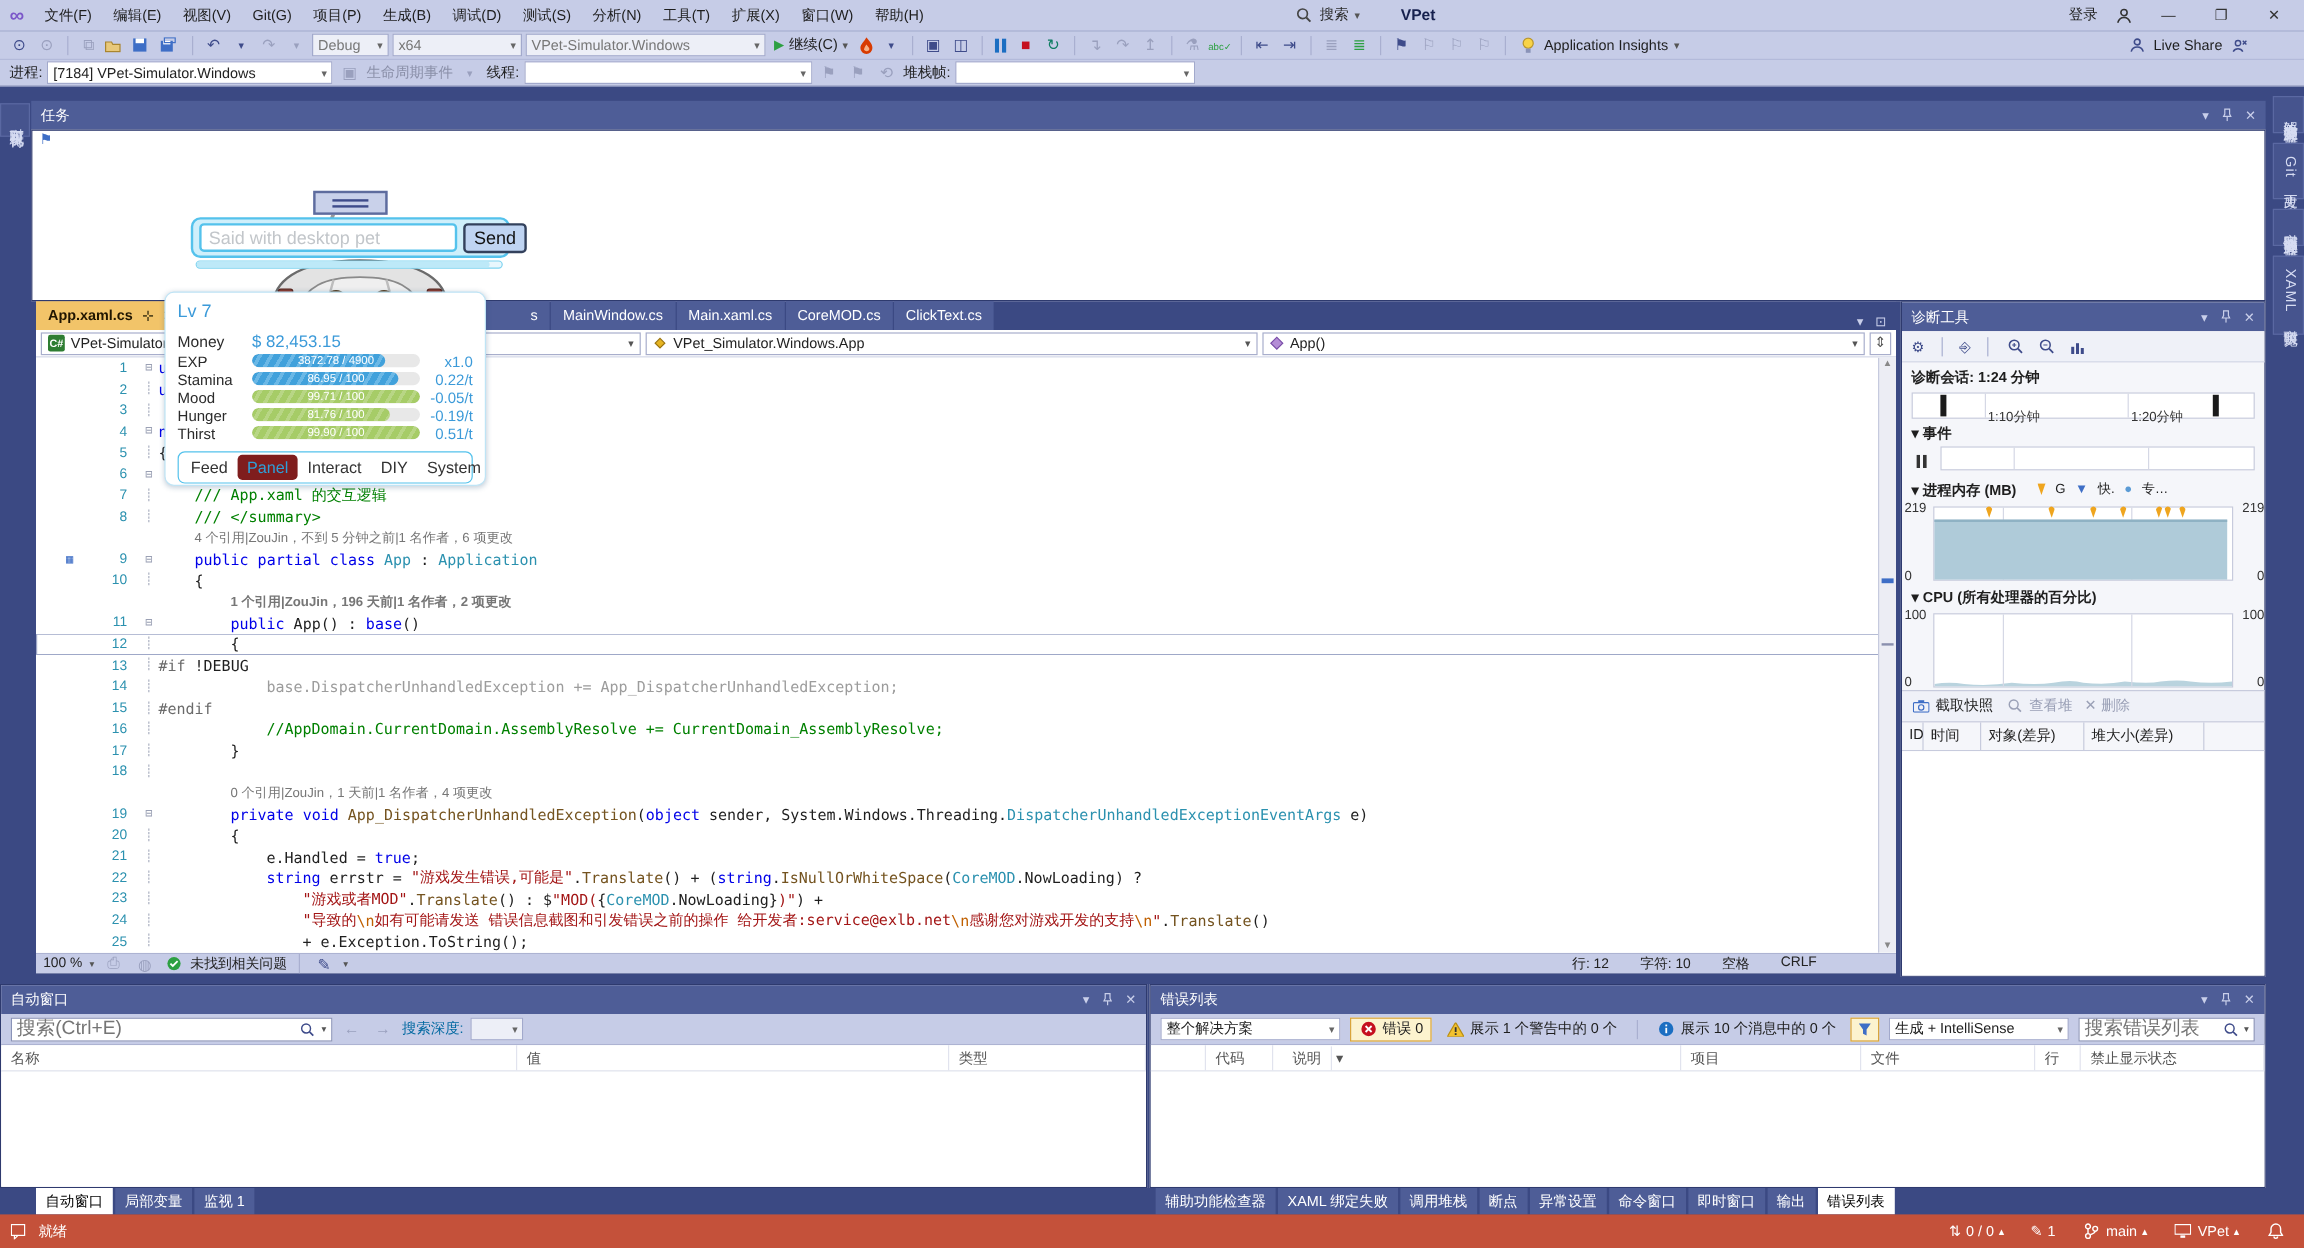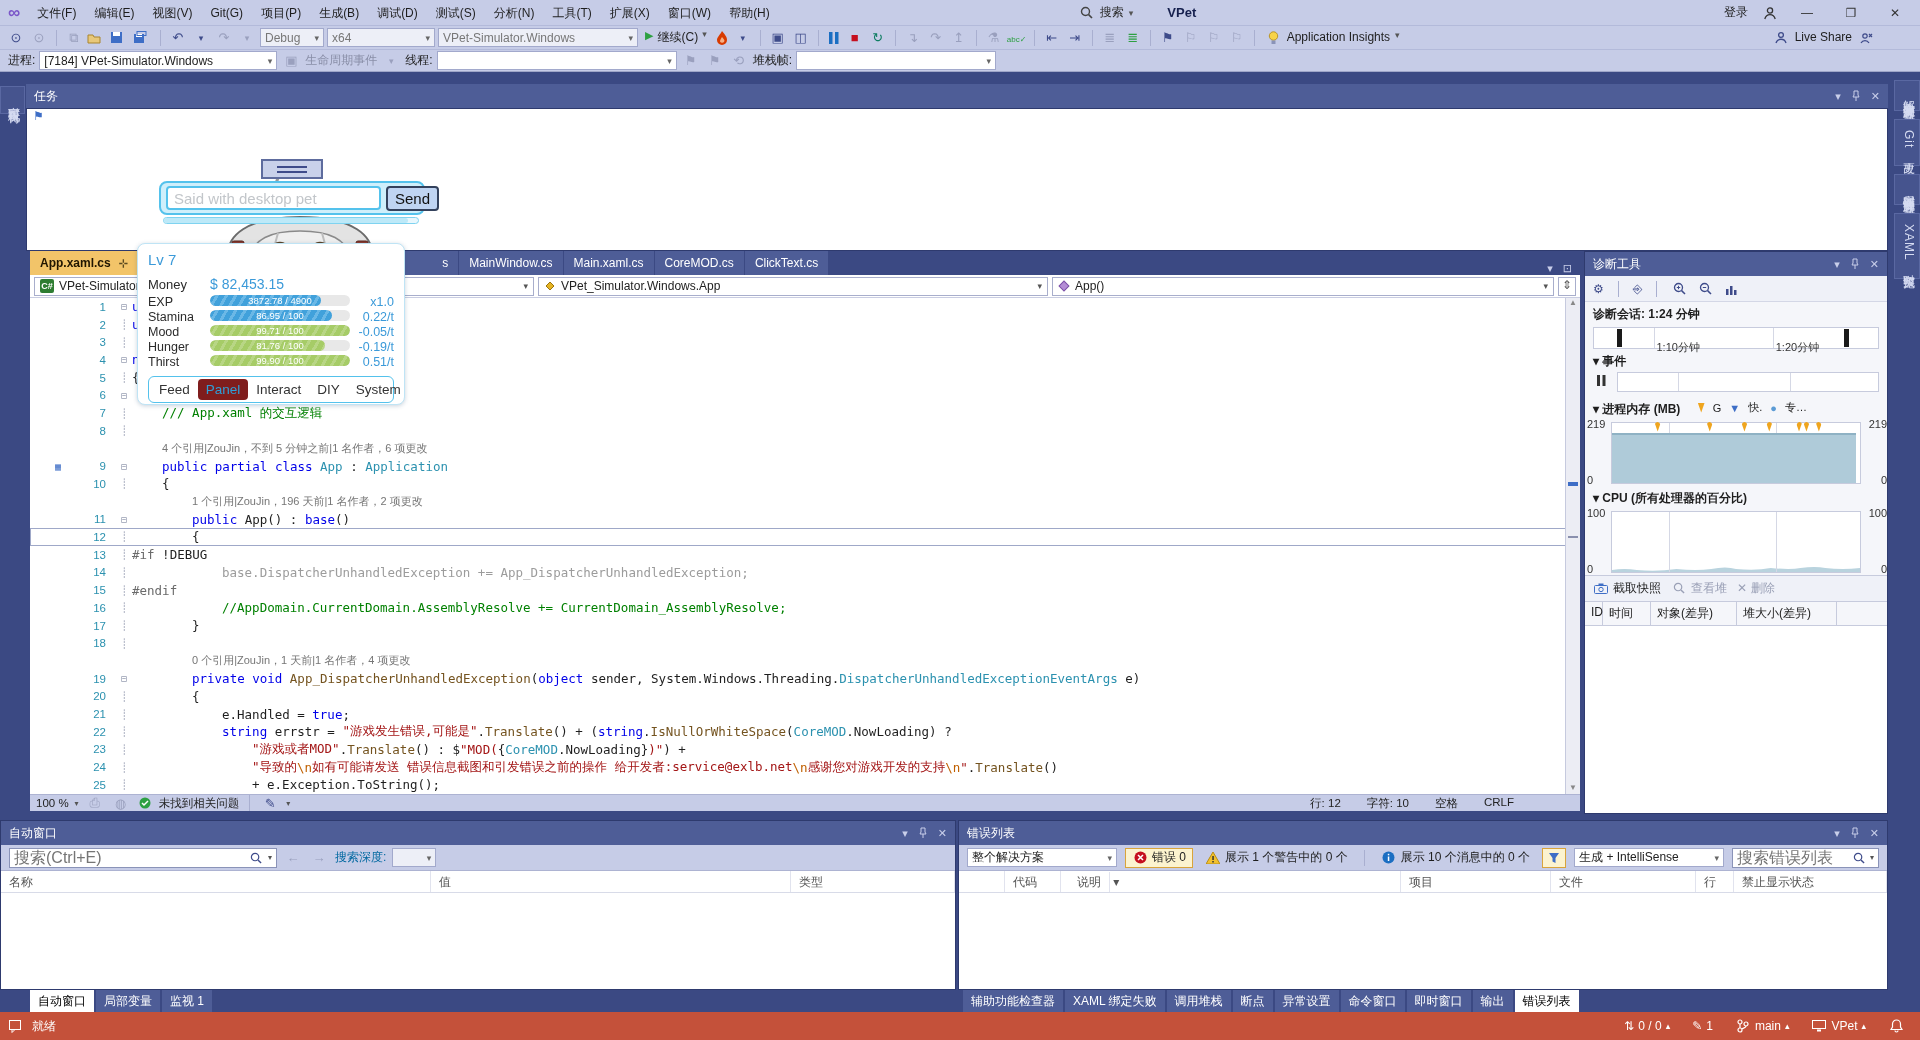--- a/index.html
+++ b/index.html
@@ -1,18 +1,18 @@
 <!DOCTYPE html>
 <html><head>
 <meta charset="utf-8">
 <style>
 *{box-sizing:border-box;margin:0;padding:0}
 body{font-family:"Liberation Sans",sans-serif;background:#222}
 #screen{position:relative;width:1920px;height:1040px;overflow:hidden;background:#3B4983;font-size:12px;color:#1e1e1e}
-.row{display:flex;align-items:flex-start}
+.row{display:flex;align-items:center}
 .sep{width:1px;height:16px;background:#A9AFD0;margin:0 4px}
 .icon{display:inline-flex;align-items:center;justify-content:center;width:16px;height:16px}
 svg{display:block}
 
 .menubar{position:absolute;left:0;top:0;width:1920px;height:26px;background:#C6CCE7;display:flex;align-items:center;border-bottom:1px solid #B3BADA;z-index:30}
 .vslogo{font-weight:bold;font-style:italic;color:#7B57C9;font-size:17px;padding:0 8px}
 .menu-item{padding:0 9px;line-height:26px;cursor:default}
 .search-cluster{margin-left:300px;display:flex;align-items:center;gap:5px;color:#2b2b2b}
 .app-title{margin-left:34px;font-weight:bold;color:#16204E;font-size:13px}
 .menubar .right{margin-left:auto;display:flex;align-items:center;gap:14px;padding-right:10px}
@@ -471,25 +471,25 @@
       </div>
       <div class="code-wrap">
         <div id="code-lines">
             <div class="cl"><span class="gut"></span><span class="num">1</span><span class="out">⊟</span><span class="txt" style="padding-left: 0px;"><span class="c-k">using</span><span class="c-d"> System;</span></span></div>
             <div class="cl"><span class="gut"></span><span class="num">2</span><span class="out">┊</span><span class="txt" style="padding-left: 0px;"><span class="c-k">using</span><span class="c-d"> System.Windows;</span></span></div>
             <div class="cl"><span class="gut"></span><span class="num">3</span><span class="out">┊</span><span class="txt" style="padding-left: 0px;"></span></div>
             <div class="cl"><span class="gut"></span><span class="num">4</span><span class="out">⊟</span><span class="txt" style="padding-left: 0px;"><span class="c-k">namespace</span><span class="c-d"> VPet_Simulator.Windows</span></span></div>
             <div class="cl"><span class="gut"></span><span class="num">5</span><span class="out">┊</span><span class="txt" style="padding-left: 0px;"><span class="c-d">{</span></span></div>
             <div class="cl"><span class="gut"></span><span class="num">6</span><span class="out">⊟</span><span class="txt" style="padding-left: 30px;"><span class="c-g">/// &lt;summary&gt;</span></span></div>
             <div class="cl"><span class="gut"></span><span class="num">7</span><span class="out">┊</span><span class="txt" style="padding-left: 30px;"><span class="c-g">/// App.xaml 的交互逻辑</span></span></div>
-            <div class="cl"><span class="gut"></span><span class="num">8</span><span class="out">┊</span></div>
+            <div class="cl"><span class="gut"></span><span class="num">8</span><span class="out">┊</span><span class="txt" style="padding-left: 30px;"><span class="c-g">/// &lt;/summary&gt;</span></span></div>
             <div class="cl"><span class="gut"></span><span class="num"></span><span class="out"></span><span class="txt lens" style="padding-left: 30px;">4 个引用|ZouJin，不到 5 分钟之前|1 名作者，6 项更改</span></div>
             <div class="cl"><span class="gut">▦</span><span class="num">9</span><span class="out">⊟</span><span class="txt" style="padding-left: 30px;"><span class="c-k">public partial class </span><span class="c-ty">App</span><span class="c-d"> : </span><span class="c-ty">Application</span></span></div>
             <div class="cl"><span class="gut"></span><span class="num">10</span><span class="out">┊</span><span class="txt" style="padding-left: 30px;"><span class="c-d">{</span></span></div>
-            <div class="cl"><span class="gut"></span><span class="num"></span><span class="out"></span><span class="txt lens" style="padding-left: 60px;">1 个引用|ZouJin，196 天前|1 名作者，2 项更改</span></div>
+            <div class="cl"><span class="gut"></span><span class="num"></span><span class="out"></span><span class="txt lens" style="padding-left: 60px; font-weight: bold;">1 个引用|ZouJin，196 天前|1 名作者，2 项更改</span></div>
             <div class="cl"><span class="gut"></span><span class="num">11</span><span class="out">⊟</span><span class="txt" style="padding-left: 60px;"><span class="c-k">public</span><span class="c-d"> App() : </span><span class="c-k">base</span><span class="c-d">()</span></span></div>
             <div class="cl cur"><span class="gut"></span><span class="num">12</span><span class="out">┊</span><span class="txt" style="padding-left: 60px;"><span class="c-d">{</span></span></div>
             <div class="cl"><span class="gut"></span><span class="num">13</span><span class="out">┊</span><span class="txt" style="padding-left: 0px;"><span class="c-pp">#if </span><span class="c-d">!DEBUG</span></span></div>
             <div class="cl"><span class="gut"></span><span class="num">14</span><span class="out">┊</span><span class="txt" style="padding-left: 90px;"><span class="c-ia">base.DispatcherUnhandledException += App_DispatcherUnhandledException;</span></span></div>
             <div class="cl"><span class="gut"></span><span class="num">15</span><span class="out">┊</span><span class="txt" style="padding-left: 0px;"><span class="c-pp">#endif</span></span></div>
             <div class="cl"><span class="gut"></span><span class="num">16</span><span class="out">┊</span><span class="txt" style="padding-left: 90px;"><span class="c-g">//AppDomain.CurrentDomain.AssemblyResolve += CurrentDomain_AssemblyResolve;</span></span></div>
             <div class="cl"><span class="gut"></span><span class="num">17</span><span class="out">┊</span><span class="txt" style="padding-left: 60px;"><span class="c-d">}</span></span></div>
             <div class="cl"><span class="gut"></span><span class="num">18</span><span class="out">┊</span><span class="txt" style="padding-left: 0px;"></span></div>
             <div class="cl"><span class="gut"></span><span class="num"></span><span class="out"></span><span class="txt lens" style="padding-left: 60px;">0 个引用|ZouJin，1 天前|1 名作者，4 项更改</span></div>
             <div class="cl"><span class="gut"></span><span class="num">19</span><span class="out">⊟</span><span class="txt" style="padding-left: 60px;"><span class="c-k">private void </span><span class="c-m">App_DispatcherUnhandledException</span><span class="c-d">(</span><span class="c-k">object</span><span class="c-d"> sender, System.Windows.Threading.</span><span class="c-ty">DispatcherUnhandledExceptionEventArgs</span><span class="c-d"> e)</span></span></div>

